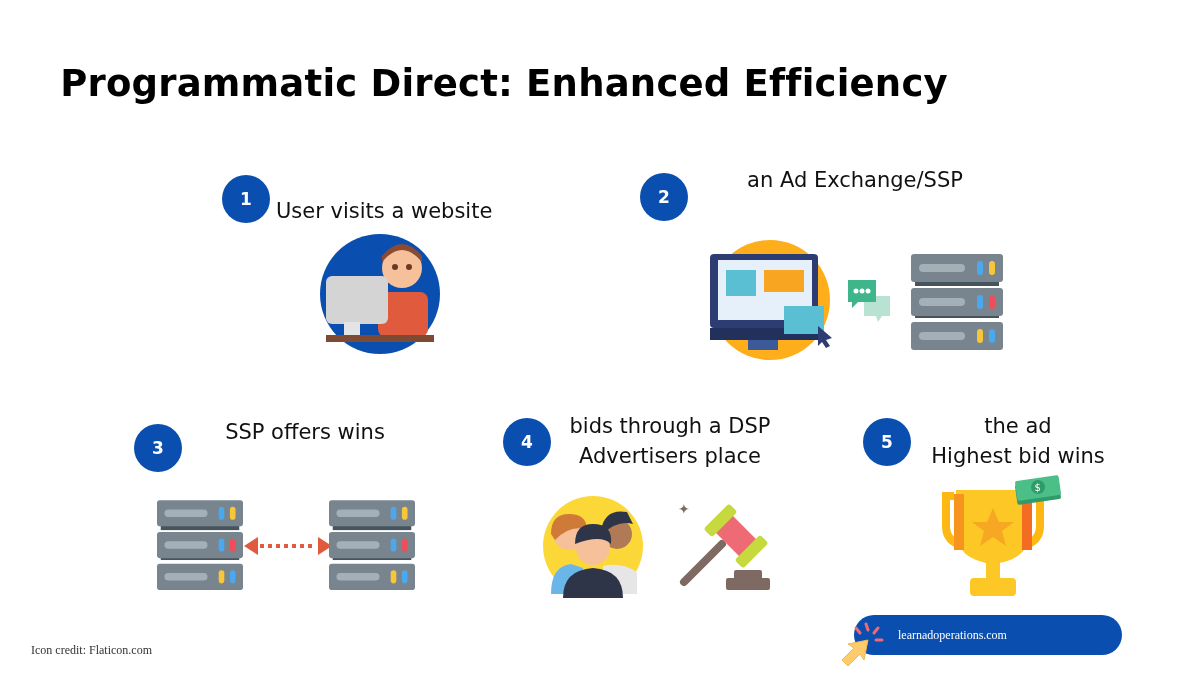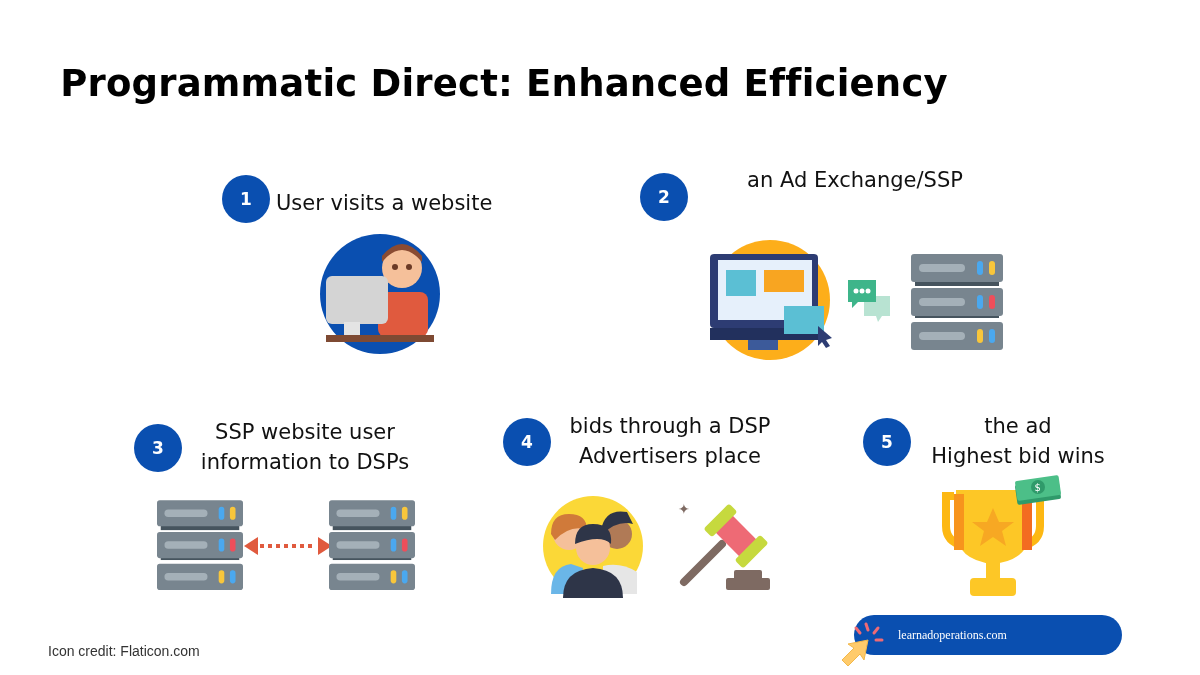--- a/index.html
+++ b/index.html
@@ -1,30 +1,30 @@
 <!DOCTYPE html>
 <html><head>
 <meta charset="utf-8">
 <style>
   * { box-sizing: border-box; margin: 0; padding: 0; }
   body { width: 1200px; height: 675px; background: #ffffff; position: relative; overflow: hidden; font-family: "Liberation Sans", sans-serif; color: #111; }
   .title { position: absolute; left: 0; width: 1008px; top: 62px; text-align: center; font-family: "DejaVu Sans", sans-serif; font-weight: bold; font-size: 37px; letter-spacing: 0.2px; color: #000; }
   .badge { position: absolute; width: 48px; height: 48px; border-radius: 50%; background: #0a4fb0; color: #fff; font-family: "DejaVu Sans", sans-serif; font-weight: bold; font-size: 17px; display: flex; align-items: center; justify-content: center; }
   .label { position: absolute; font-family: "DejaVu Sans", sans-serif; font-size: 21px; line-height: 30px; text-align: center; color: #111; white-space: nowrap; }
   .icon { position: absolute; }
-  .credit { position: absolute; left: 31px; top: 643px; font-size: 14px; color: #333; font-family: Liberation Sans, sans-serif; margin-left: 17px; }
+  .credit { position: absolute; left: 31px; top: 643px; font-size: 12px; color: #333; font-family: Liberation Serif, serif; }
   .pill { position: absolute; left: 854px; top: 615px; width: 268px; height: 40px; border-radius: 20px; background: #0a4fb0; color: #fff; font-family: Liberation Serif, serif; font-size: 12px; display: flex; align-items: center; padding-left: 44px; }
 </style>
 </head>
 <body>
 
 <div class="title">Programmatic Direct: Enhanced Efficiency</div>
 
 <div class="badge" style="left:222px;top:175px;">1</div>
-<div class="label" style="left:276px;top:188px;text-align:right;">
+<div class="label" style="left:276px;top:196px;text-align:right;">
   <span>User visits a website</span>
 </div>
 <svg class="icon" style="left:318px;top:232px;" width="124" height="124" viewBox="0 0 124 124">
   <circle cx="62" cy="62" r="60" fill="#0a4fb0"></circle>
   <rect x="60" y="60" width="50" height="45" rx="8" fill="#e05a3e"></rect>
   <circle cx="84" cy="36" r="20" fill="#f5c09a"></circle>
   <path d="M64 30 Q84 6 104 30 L104 24 Q84 0 64 24 Z" fill="#8a4b32"></path>
   <circle cx="77" cy="35" r="3" fill="#6b3a26"></circle>
     <circle cx="91" cy="35" r="3" fill="#6b3a26"></circle>
   <rect x="8" y="44" width="62" height="48" rx="6" fill="#d4d4d4"></rect>
@@ -66,22 +66,21 @@
   <rect x="66" y="7" width="6" height="14" rx="3" fill="#4aa8ef"></rect>
     <rect x="78" y="7" width="6" height="14" rx="3" fill="#f8c63b"></rect>
   <rect x="66" y="41" width="6" height="14" rx="3" fill="#4aa8ef"></rect>
     <rect x="78" y="41" width="6" height="14" rx="3" fill="#ee4e5a"></rect>
   <rect x="66" y="75" width="6" height="14" rx="3" fill="#f8c63b"></rect>
     <rect x="78" y="75" width="6" height="14" rx="3" fill="#4aa8ef"></rect>
 </svg>
 
 <div class="badge" style="left:134px;top:424px;">3</div>
 <div class="label" style="left:190px;top:417px;width:230px;">
-  <div>SSP website user</div>
-  <div>information to DSPs</div>
+  <div>SSP offers wins</div>
 </div>
 <svg class="icon" style="left:157px;top:500px;" width="86" height="92" viewBox="0 0 92 98">
   <rect x="4" y="24" width="84" height="8" fill="#46545e"></rect>
     <rect x="4" y="56" width="84" height="8" fill="#46545e"></rect>
   <rect x="0" y="0" width="92" height="28" rx="3" fill="#78858f"></rect>
     <rect x="0" y="34" width="92" height="28" rx="3" fill="#78858f"></rect>
     <rect x="0" y="68" width="92" height="28" rx="3" fill="#78858f"></rect>
   <rect x="8" y="10" width="46" height="8" rx="4" fill="#a4b0b8"></rect>
     <rect x="8" y="44" width="46" height="8" rx="4" fill="#a4b0b8"></rect>
     <rect x="8" y="78" width="46" height="8" rx="4" fill="#a4b0b8"></rect>

